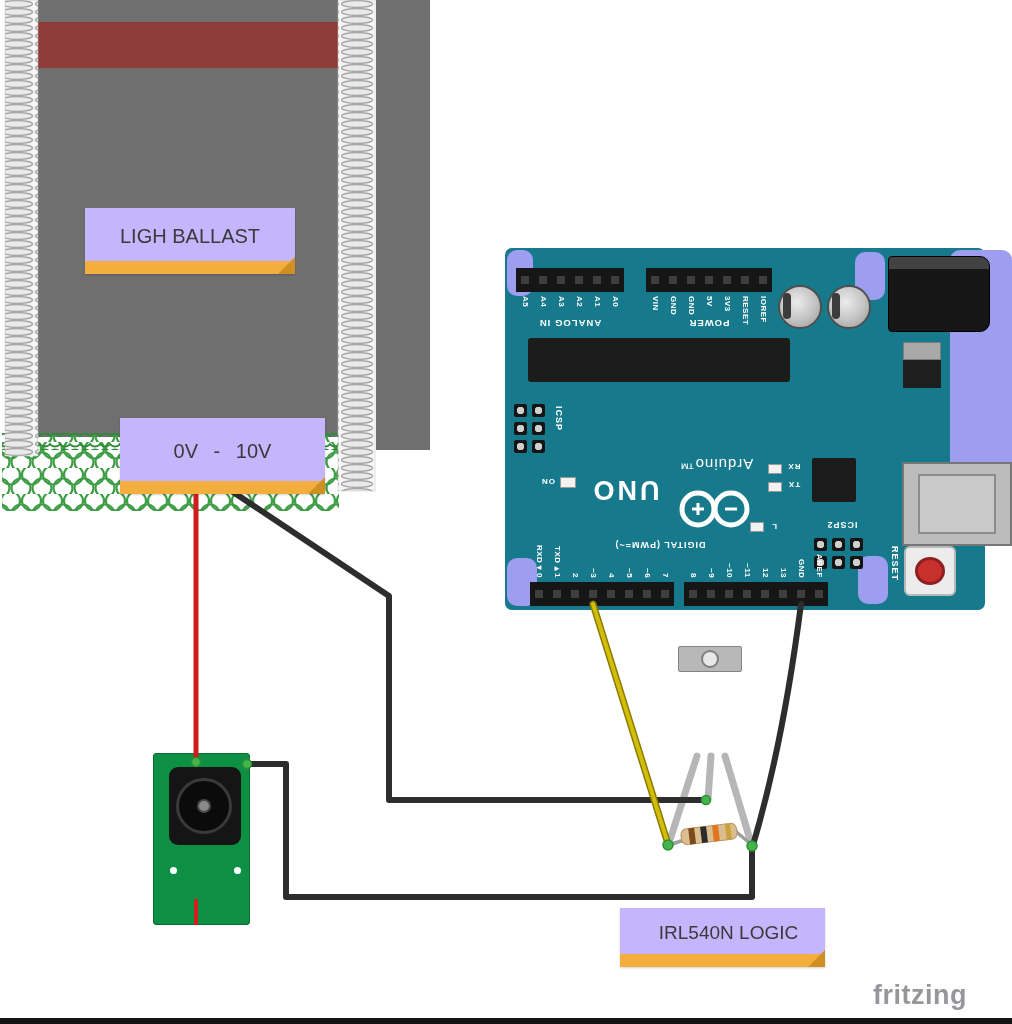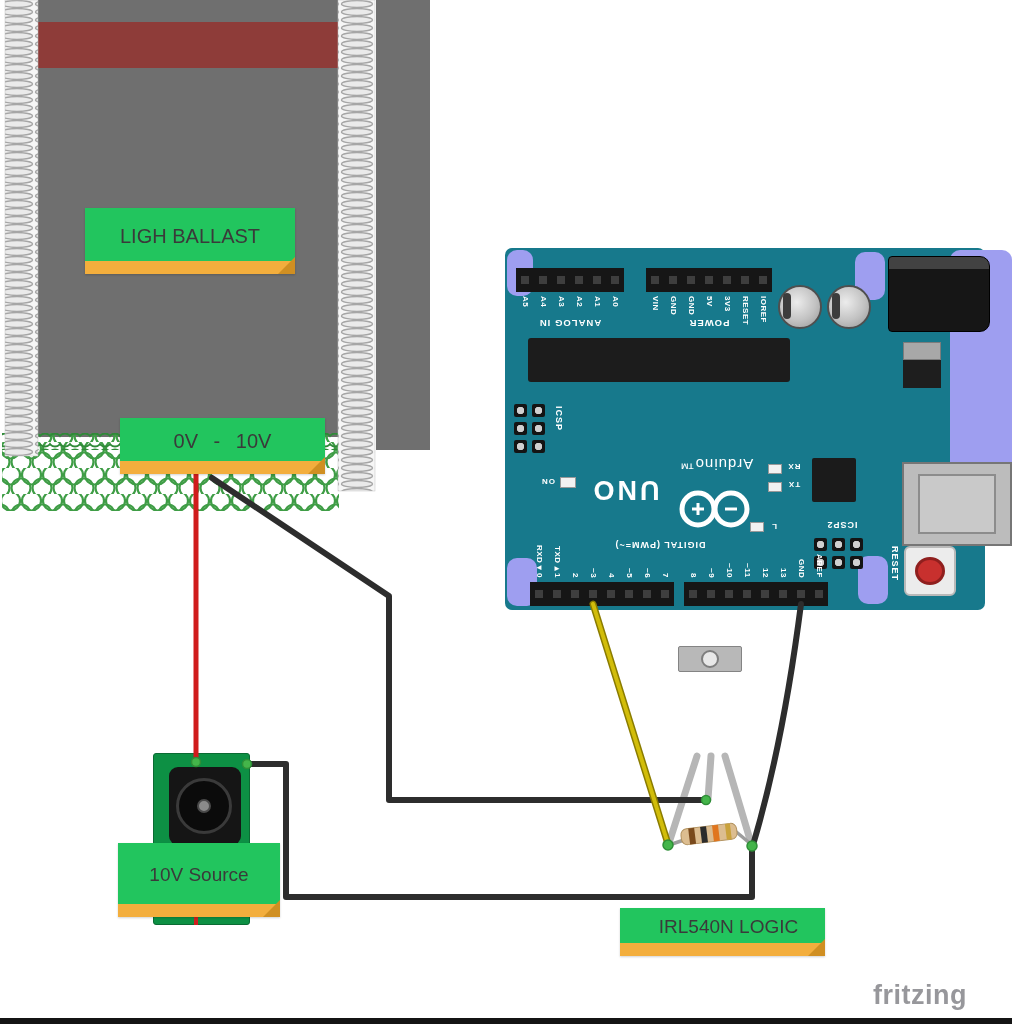--- a/index.html
+++ b/index.html
@@ -50,21 +50,21 @@
   .wdot{position:absolute;width:7px;height:7px;border-radius:50%;background:#fff;}
 
   
   .fet-tab{position:absolute;background:#b8b8b8;border:1px solid #848484;border-radius:2px;}
   .tabhole{position:absolute;left:50%;top:50%;transform:translate(-50%,-50%);
            width:18px;height:18px;border-radius:50%;background:#e8e8e8;border:2px solid #7e7e7e;}
   .fet-body{position:absolute;background:#222;border-radius:3px;color:#fff;
             font-weight:bold;font-size:11px;letter-spacing:1px;text-align:center;padding-top:30px;}
 
   
-  .note{position:absolute;background:#22c55e;z-index:50;display:flex;align-items:center;
+  .note{position:absolute;background:#c4b5fd;z-index:50;display:flex;align-items:center;
         justify-content:center;font-size:20px;color:#3a3a3a;box-shadow:0 1px 2px rgba(0,0,0,.18);}
   .note::after{content:"";position:absolute;left:0;right:0;bottom:0;height:13px;background:#f3ae3d;}
   .note::before{content:"";position:absolute;right:0;bottom:0;width:0;height:0;z-index:2;
         border-bottom:17px solid #d08f22;border-left:17px solid transparent;}
   .note span{position:relative;margin-bottom:10px;z-index:3;}
   .wsp{word-spacing:10px;}
 
   .wm{position:absolute;color:#97979b;font-size:27px;font-weight:600;letter-spacing:.5px;z-index:20;}
   .botbar{position:absolute;left:0;bottom:0;width:1012px;height:6px;background:#141414;z-index:5;}
 </style>
@@ -334,26 +334,23 @@
       <circle cx="698" cy="509" r="16" stroke-width="5"></circle>
       <circle cx="731" cy="509" r="16" stroke-width="5"></circle>
       <path d="M692,509 h12 M698,503 v12" stroke-width="3"></path>
       <path d="M725,509 h12" stroke-width="3"></path>
     </g>
   </svg>
 
   <div class="note" style="left:85px;top:208px;width:210px;height:66px;">
     <span>LIGH BALLAST</span>
   </div>
-  <div class="note" style="left:120px;top:418px;width:205px;height:56px;">
+  <div class="note" style="left:120px;top:418px;width:205px;height:76px;">
     <span class="wsp">0V - 10V</span>
   </div>
-  <div class="note" style="left:118px;top:843px;width:162px;height:74px;font-size:19px;">
-    <span>10V Source</span>
-  </div>
-  <div class="note" style="left:620px;top:908px;width:205px;height:48px;font-size:19px;padding-left:12px;">
+  <div class="note" style="left:620px;top:908px;width:205px;height:59px;font-size:19px;padding-left:12px;">
     <span>IRL540N LOGIC</span>
   </div>
 
   <div class="wm" style="left:873px;top:980px;">fritzing</div>
   <div class="botbar"></div>
 
 </div>
 
 </body></html>

